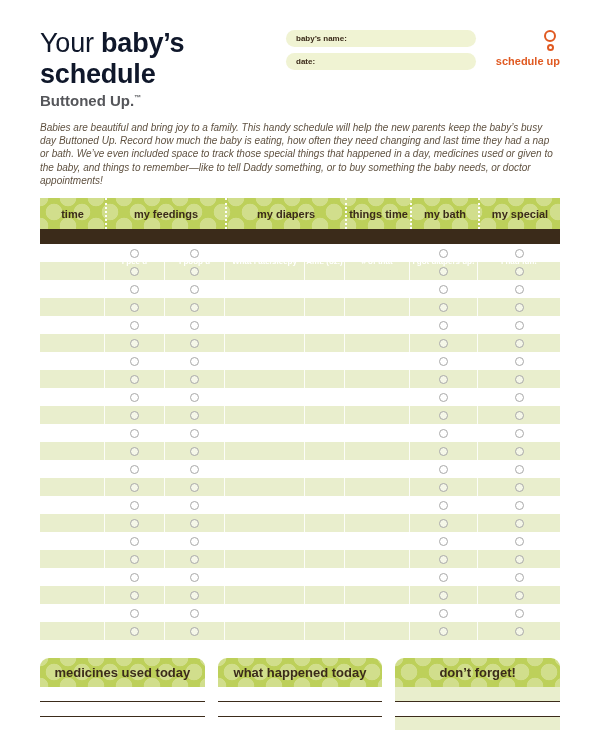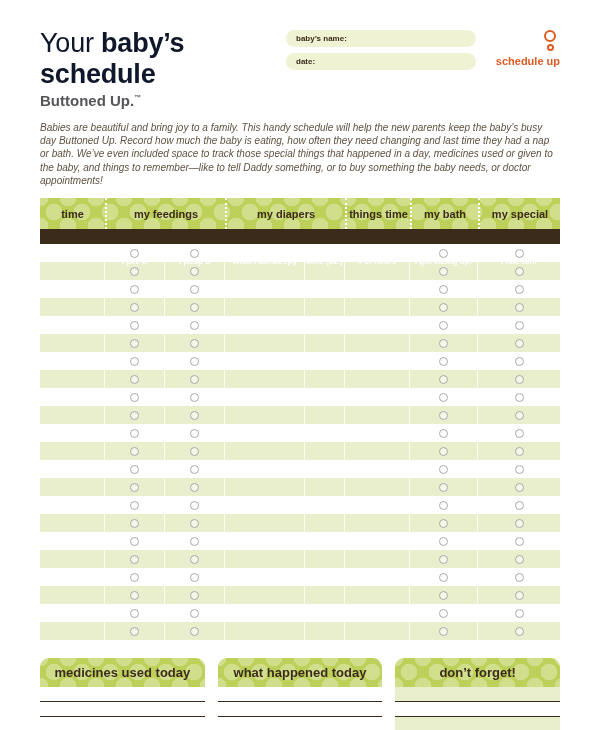--- a/index.html
+++ b/index.html
@@ -107,22 +107,22 @@
       <div class="gcell">my bath</div>
       <div class="gcell">my special</div>
     </div>
 
     <div class="subhead">
       <div class="scell"></div>
       <div class="scell">I pee’d</div>
       <div class="scell">I poop’d</div>
       <div class="scell">What I ate/sleepy</div>
       <div class="scell">Amt. (oz.)</div>
-      <div class="scell"># of hours</div>
-      <div class="scell">I got eating up!</div>
+      <div class="scell"># of that</div>
+      <div class="scell">I got diapers up!</div>
       <div class="scell">I had fun!</div>
     </div>
 
     <div class="tbody">
         <div class="trow even">
           <div class="tcell col-time"></div>
           <div class="tcell col-i-peed">
             <span class="radio"></span>
           </div>
           <div class="tcell col-i-poopd">

